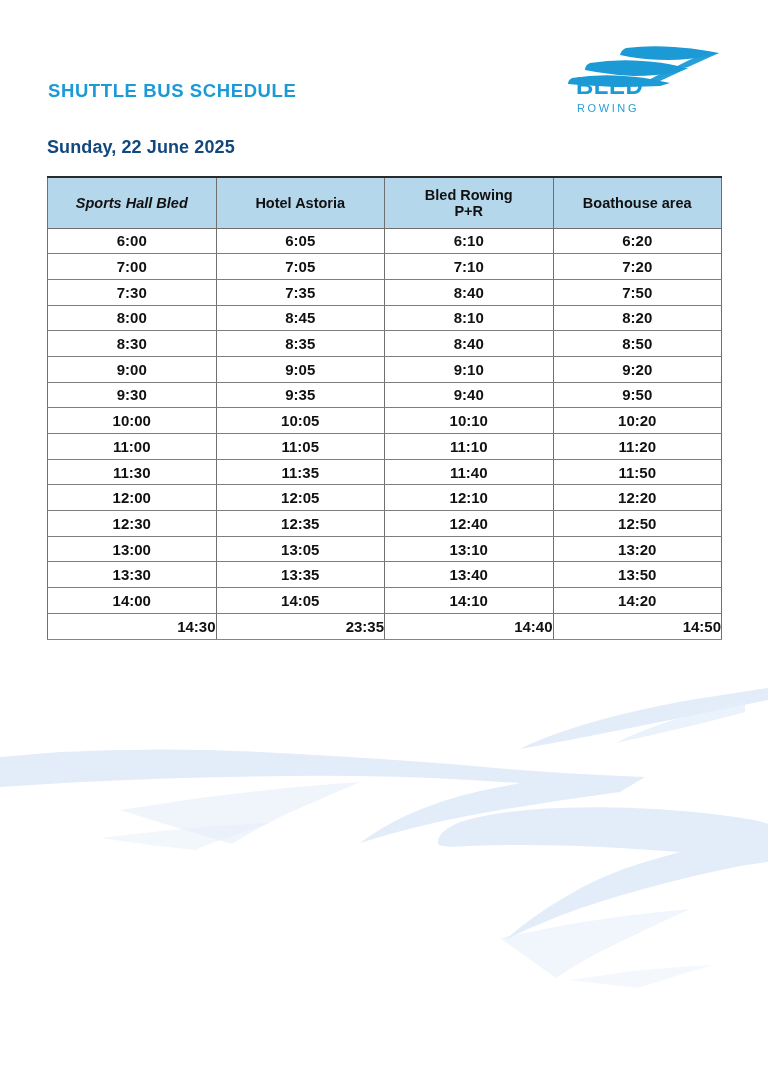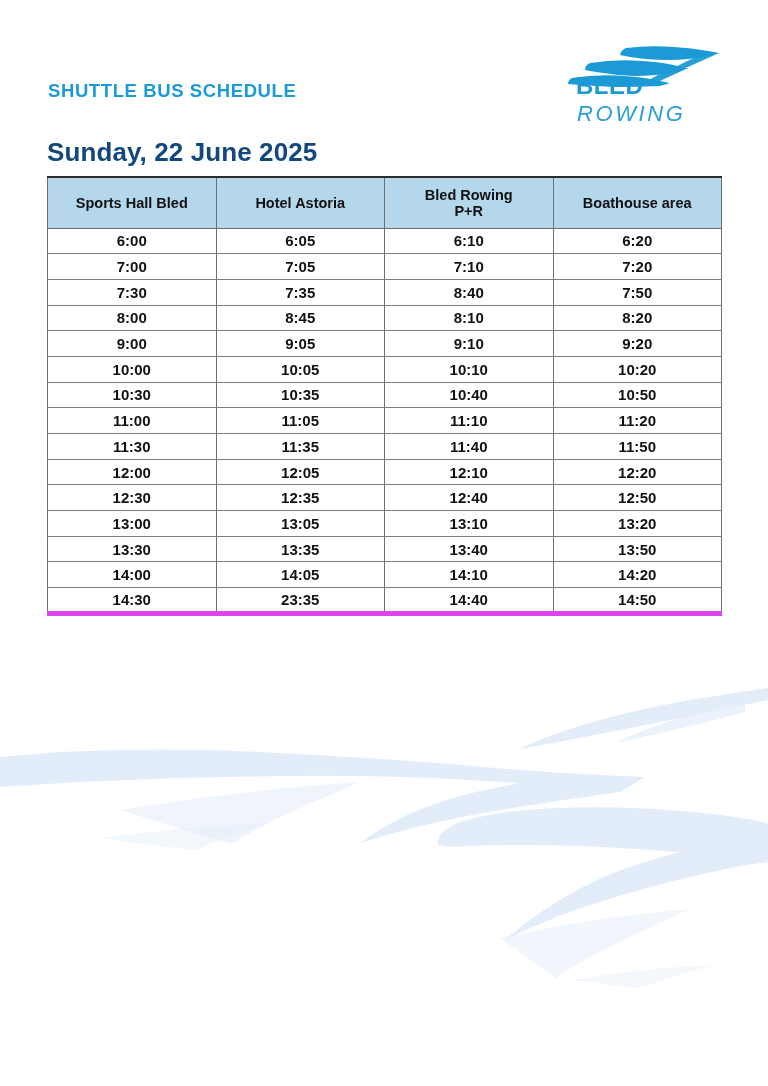--- a/index.html
+++ b/index.html
@@ -35,21 +35,21 @@
     position:absolute;
     left:48px; top:80px;
     font-size:18.5px;
     font-weight:bold;
     letter-spacing:0.6px;
     color:#1b9ad6;
   }
   #page-title {
     position:absolute;
     left:47px; top:137px;
-    font-size:26px;
+    font-size:18px;
     font-weight:bold;
     letter-spacing:0.1px;
     color:#12487e;
     z-index:2;
   }
 
   
   #logo-main {
     position:absolute;
     left:568px; top:45px;
@@ -63,25 +63,24 @@
     color:#1b9ad6;
   }
   #logo-main .lg-bled {
     top:29px; left:8px;
     font-size:24px; font-weight:bold;
     letter-spacing:0.5px;
     line-height:1;
   }
   #logo-main .lg-rowing {
     top:58px; left:9px;
-    font-size:22px; font-weight:normal;
+    font-size:11px; font-weight:normal;
     letter-spacing:2.6px;
     line-height:1;
     color:#2b9ed6;
-    font-style:italic;
   }
 
   
   #schedule-wrap {
     position:absolute;
     left:47px; top:176px;
     width:675px;
     z-index:2;
   }
   table#schedule {
@@ -98,35 +97,35 @@
     border-bottom:1px solid #6f6f6f;
     color:#111111;
     font-size:14.5px;
     font-weight:bold;
     height:51px;
     text-align:center;
     vertical-align:middle;
     line-height:1.12;
     padding:0 4px;
   }
-  table#schedule thead th:first-child { border-left:1px solid #6f6f6f; }
+  table#schedule thead th:first-child { border-left:1px solid #6f6f6f;font-style:italic; }
   table#schedule tbody td {
     border-left:1px solid #6f6f6f;
     border-right:1px solid #6f6f6f;
     border-bottom:1px solid #7d7d7d;
     color:#111111;
     font-size:15px;
     font-weight:bold;
     height:25.7px;
     text-align:center;
     vertical-align:middle;
     padding:0;
     background:transparent;
   }
-  table#schedule tbody tr:last-child td { border-bottom:5px solid #d946ef; }
+  table#schedule tbody tr:last-child td { border-bottom:1px solid #d946ef;text-align:right; }
 
   
   #footer-logos {
     position:absolute;
     left:0; top:955px;
     width:768px; height:95px;
     z-index:3;
   }
 </style>
 </head>
@@ -199,38 +198,44 @@
             <td>8:40</td>
             <td>7:50</td>
           </tr>
           <tr>
             <td>8:00</td>
             <td>8:45</td>
             <td>8:10</td>
             <td>8:20</td>
           </tr>
           <tr>
+            <td>8:30</td>
+            <td>8:35</td>
+            <td>8:40</td>
+            <td>8:50</td>
+          </tr>
+          <tr>
             <td>9:00</td>
             <td>9:05</td>
             <td>9:10</td>
             <td>9:20</td>
           </tr>
           <tr>
+            <td>9:30</td>
+            <td>9:35</td>
+            <td>9:40</td>
+            <td>9:50</td>
+          </tr>
+          <tr>
             <td>10:00</td>
             <td>10:05</td>
             <td>10:10</td>
             <td>10:20</td>
           </tr>
           <tr>
-            <td>10:30</td>
-            <td>10:35</td>
-            <td>10:40</td>
-            <td>10:50</td>
-          </tr>
-          <tr>
             <td>11:00</td>
             <td>11:05</td>
             <td>11:10</td>
             <td>11:20</td>
           </tr>
           <tr>
             <td>11:30</td>
             <td>11:35</td>
             <td>11:40</td>
             <td>11:50</td>

